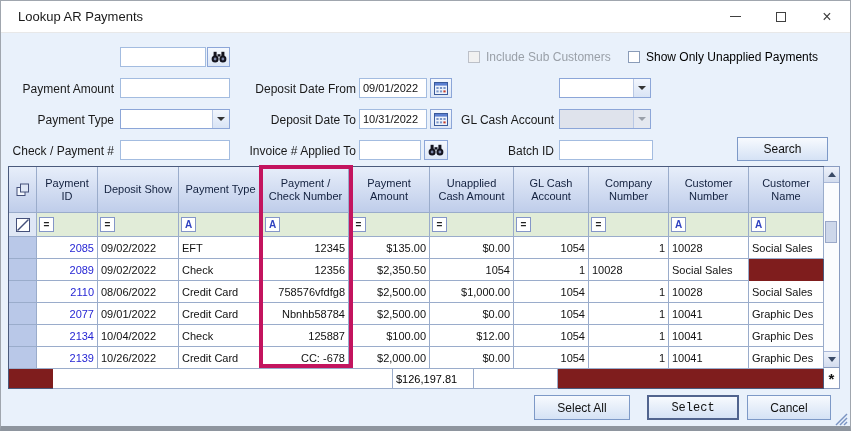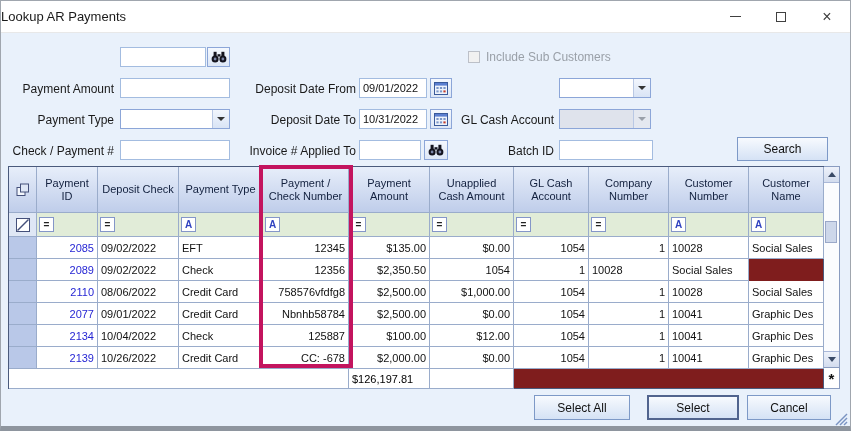--- a/index.html
+++ b/index.html
@@ -1,21 +1,21 @@
 <!DOCTYPE html>
 <html><head>
 <meta charset="utf-8">
 <style>
   * { margin:0; padding:0; box-sizing:border-box; }
   body { font-family:"Liberation Sans", sans-serif; background:#fff; }
   .window { position:relative; width:851px; height:431px; background:#e9f1fb;
             border:1px solid #a0a6ae; border-bottom:5px solid #8e959e; overflow:hidden; }
   .titlebar { height:32px; background:#fff; display:flex; align-items:center;
               border-bottom:1px solid #e8e8e8; }
-  .title { font-size:13px; color:#1a1a1a;text-align:center; }
+  .title { margin-left:17px; font-size:13px; color:#1a1a1a;text-align:center; }
   .win-controls { margin-left:auto; display:flex; height:100%; }
   .win-btn { width:46px; height:100%; display:flex; align-items:center; justify-content:center;
              color:#404040; cursor:default; }
   .min-glyph { width:11px; height:1px; background:#404040; display:inline-block; }
   .max-glyph { width:10px; height:10px; border:1px solid #404040; display:inline-block; }
   .close-glyph { font-size:16px; line-height:1; color:#404040; }
 
   .content { position:absolute; left:0; top:33px; width:849px; height:393px; }
 
   .flabel { position:absolute; font-size:12px; color:#1a1a1a; text-align:right; white-space:nowrap; }
@@ -37,30 +37,30 @@
   .disabled .tri-down { border-top-color:#9aa0aa; }
   .cbgroup { position:absolute; display:flex; align-items:center; gap:6px; font-size:12px; }
   .cbbox { width:12px; height:12px; background:#fff; border:1px solid #8a9cb8; display:inline-block; }
   .cbbox.disabled { background:#f1f1f1; border-color:#bcc0c8; }
   .cblabel-disabled { color:#9aa0a8; }
 
   .btn { background:linear-gradient(#f7fafe,#d5e2f5); border:1px solid #7d99c7; font-size:12px;
          color:#111; display:flex; align-items:center; justify-content:center; cursor:pointer;
          position:absolute; height:25px; }
   .btn.search { top:103px; left:736px; width:91px; height:24px; }
-  .btn.default { border:2px solid #51648e; }
+  .btn.default { border:2px solid #51648e;font-family:Liberation Mono, monospace; }
 
   
   .grid-wrap { position:absolute; left:7px; top:132px; width:833px; height:223px; display:flex; }
   .tgrid { width:816px; border:1px solid #4a5a7c; background:#7f1d1d; position:relative; }
   .grow { display:grid; grid-template-columns:28px 61px 81px 84px 86px 81px 84px 75px 80px 80px 75px; }
   .g-head { height:46px; }
   .g-filter { height:24px; }
   .g-row { height:22px; }
-  .g-totals { height:20px; }
+  .g-totals { height:20px;margin-left:44px; }
   .gc { border-right:1px solid #9aaccb; border-bottom:1px solid #9aaccb; font-size:11px;
         display:flex; align-items:center; padding:0 3px; overflow:hidden; white-space:nowrap; }
   .hc { justify-content:center; text-align:center; background:linear-gradient(#e7eefa,#bfcdea);
         color:#12203e; white-space:normal; line-height:1.15; cursor:pointer; }
   .corner { background:linear-gradient(#e7eefa,#bfcdea); justify-content:center; }
   .fc { background:#e1ecd8; padding:0 2px; gap:2px; }
   .fc0 { background:#dfe7f5; justify-content:center; }
   .fbtn { width:15px; height:15px; background:#fff; border:1px solid #8496c8; display:flex;
           align-items:center; justify-content:center; font-size:10px; font-weight:bold; cursor:pointer; flex:0 0 15px;}
   .fbtn.fa { color:#3143c0; }
@@ -130,20 +130,24 @@
             <circle cx="11.9" cy="8" r="3.5" fill="#14141e"></circle>
           <circle cx="4.1" cy="8" r="1.4" fill="#7b86a8"></circle>
             <circle cx="11.9" cy="8" r="1.4" fill="#7b86a8"></circle>
         </svg>
       </span>
     </div>
     <div class="cbgroup" style="left:467px; top:16px">
       <span class="cbbox disabled"></span>
       <span class="cblabel-disabled">Include Sub Customers</span>
     </div>
+    <div class="cbgroup" style="left:627px; top:16px">
+      <span class="cbbox"></span>
+      <span>Show Only Unapplied Payments</span>
+    </div>
 
     <div class="flabel l1" style="top:48px">Payment Amount</div>
     <div class="fgroup" style="left:119px; top:44px; width:110px">
       <input class="tb" style="width: 110px;" value="">
     </div>
     <div class="flabel l2" style="top:48px">Deposit Date From</div>
     <div class="fgroup" style="left:358px; top:44px">
       <input class="tb" style="width: 68px;" value="09/01/2022">
       <span class="iconbtn" style="width:22px; margin-left:3px">
         <svg width="14" height="13" viewBox="0 0 14 13">
@@ -224,21 +228,21 @@
     <div class="grid-wrap">
       <div class="tgrid">
         <div class="grow g-head">
           <div class="gc corner">
             <svg width="14" height="14" viewBox="0 0 14 14">
               <rect x="1" y="4.5" width="8" height="8" fill="#f5f8fd" stroke="#44507a"></rect>
               <rect x="4.5" y="1" width="8" height="8" fill="#dfe7f6" stroke="#44507a"></rect>
             </svg>
           </div>
         <div class="gc hc">Payment ID</div>
-            <div class="gc hc">Deposit Check</div>
+            <div class="gc hc">Deposit Show</div>
             <div class="gc hc">Payment Type</div>
             <div class="gc hc">Payment / Check Number</div>
             <div class="gc hc">Payment Amount</div>
             <div class="gc hc">Unapplied Cash Amount</div>
             <div class="gc hc">GL Cash Account</div>
             <div class="gc hc">Company Number</div>
             <div class="gc hc">Customer Number</div>
             <div class="gc hc">Customer Name</div>
           </div>
         <div class="grow g-filter">

